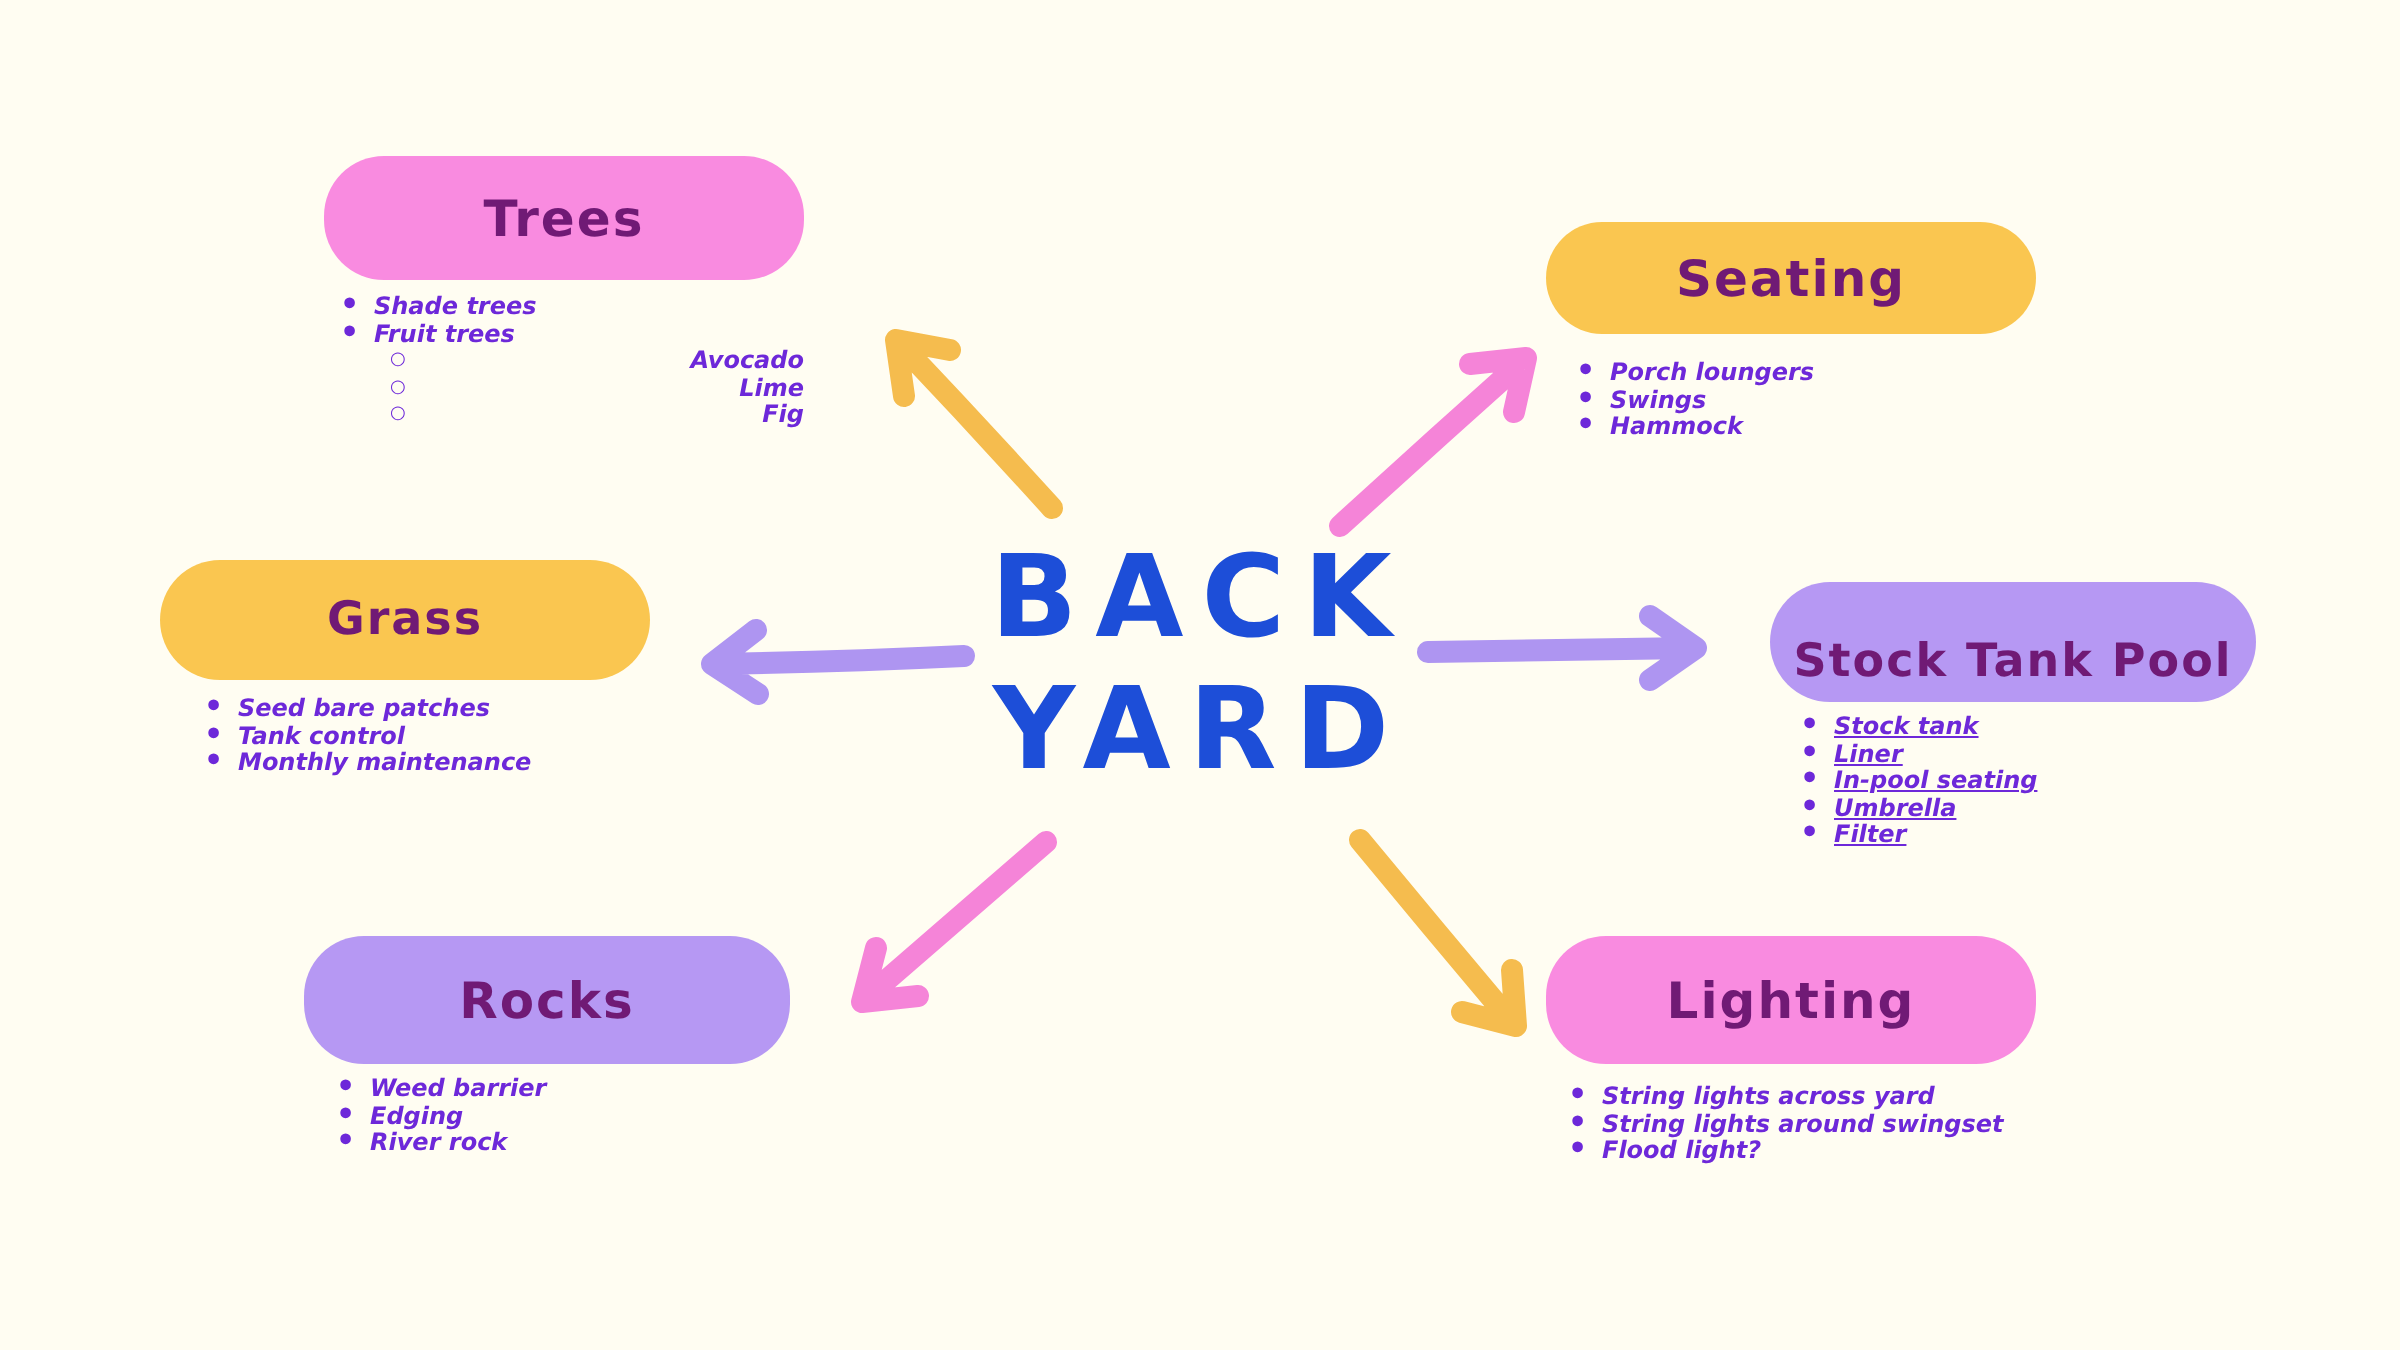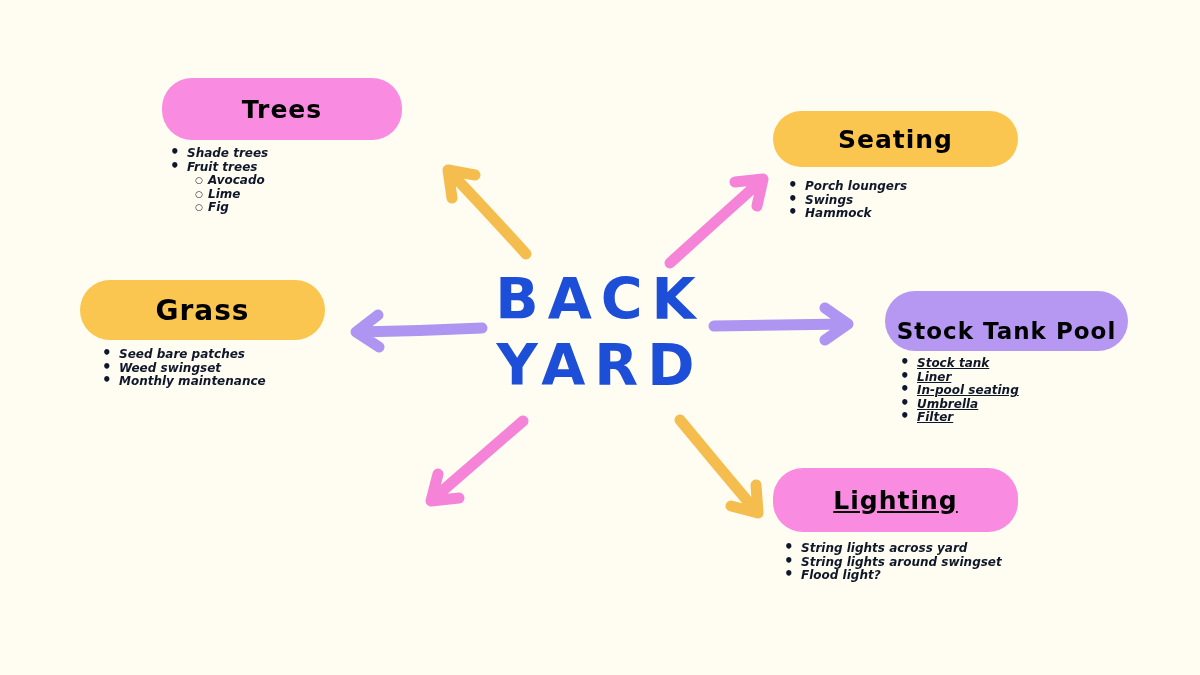--- a/index.html
+++ b/index.html
@@ -6,56 +6,56 @@
   body{width:1200px;height:675px;overflow:hidden;font-family:"DejaVu Sans",sans-serif;}
   .canvas{position:relative;width:1200px;height:675px;background:#FFFDF2;}
   .arrows{position:absolute;left:0;top:0;width:1200px;height:675px;pointer-events:none;}
   .arrows path{fill:none;stroke-width:11;stroke-linecap:round;stroke-linejoin:round;}
 
   .center-title{position:absolute;left:420px;top:266px;width:360px;text-align:center;
     color:#1d4ed8;font-weight:bold;font-size:57px;line-height:66px;letter-spacing:9px;}
 
   .node{position:absolute;}
   .pill{display:flex;align-items:center;justify-content:center;border-radius:30px;}
-  .pill-label{font-weight:bold;color:#000000;letter-spacing:1px;}
+  .pill-label{font-weight:bold;color:#701a75;letter-spacing:1px;}
 
-  .items{list-style:none;margin:0;padding:0;color:#0f172a;}
+  .items{list-style:none;margin:0;padding:0;color:#6d28d9;}
   .items li{position:relative;padding-left:17px;font-style:italic;font-weight:bold;
     font-size:12px;line-height:13.5px;white-space:nowrap;}
   .items li.lvl1::before{content:"\2022";position:absolute;left:0;top:-1px;font-size:15px;font-style:normal;}
-  .items li.lvl2{margin-left:25px;padding-left:13px;}
+  .items li.lvl2{margin-left:25px;padding-left:13px;text-align:right;}
   .items li.lvl2::before{content:"\25CB";position:absolute;left:0;top:0;font-size:9px;font-style:normal;}
 
   #node-trees{left:162px;top:78px;}
   #node-trees .pill{width:240px;height:62px;}
   #node-trees .pill-label{font-size:25px;}
   #node-trees .items{margin:7px 0 0 8px;}
 
   #node-seating{left:773px;top:84px;}
   #node-seating .pill{width:245px;height:56px;}
   #node-seating .pill-label{font-size:25px;}
   #node-seating .items{margin:13px 0 0 15px;}
 
   #node-grass{left:80px;top:280px;}
   #node-grass .pill{width:245px;height:60px;}
-  #node-grass .pill-label{font-size:28px;}
+  #node-grass .pill-label{font-size:23px;}
   #node-grass .items{margin:8px 0 0 22px;}
 
   #node-stock{left:885px;top:291px;}
   #node-stock .pill{width:243px;height:60px;}
   #node-stock .pill-label{font-size:23px;margin-top:20px;}
   #node-stock .items{margin:6px 0 0 15px;text-decoration:underline;}
 
   #node-rocks{left:152px;top:468px;}
   #node-rocks .pill{width:243px;height:64px;}
   #node-rocks .pill-label{font-size:25px;}
   #node-rocks .items{margin:6px 0 0 16px;}
 
   #node-lighting{left:773px;top:468px;}
-  #node-lighting .pill{width:245px;height:64px;text-decoration:underline;}
+  #node-lighting .pill{width:245px;height:64px;}
   #node-lighting .pill-label{font-size:25px;}
   #node-lighting .items{margin:10px 0 16px 11px;}
 </style>
 </head>
 <body>
 
 <div class="canvas" style="background: rgb(255, 253, 242);">
 
   <svg class="arrows" xmlns="http://www.w3.org/2000/svg" viewBox="0 0 1200 675">
     <path d="M526,254 Q488,212 450,172 M452,198 L448,170 L475,175" stroke="#F5BC4E"></path>
@@ -94,38 +94,48 @@
       <li class="lvl1">Hammock</li>
     </ul>
   </section>
 
   <section class="node" id="node-grass">
     <div class="pill" style="background: rgb(250, 198, 80);">
       <span class="pill-label">Grass</span>
     </div>
     <ul class="items">
       <li class="lvl1">Seed bare patches</li>
-      <li class="lvl1">Weed swingset</li>
+      <li class="lvl1">Tank control</li>
       <li class="lvl1">Monthly maintenance</li>
     </ul>
   </section>
 
   <section class="node" id="node-stock">
     <div class="pill" style="background: rgb(182, 152, 243);">
       <span class="pill-label">Stock Tank Pool</span>
     </div>
     <ul class="items">
       <li class="lvl1">Stock tank</li>
       <li class="lvl1">Liner</li>
       <li class="lvl1">In-pool seating</li>
       <li class="lvl1">Umbrella</li>
       <li class="lvl1">Filter</li>
     </ul>
   </section>
 
+  <section class="node" id="node-rocks">
+    <div class="pill" style="background: rgb(182, 152, 243);">
+      <span class="pill-label">Rocks</span>
+    </div>
+    <ul class="items">
+      <li class="lvl1">Weed barrier</li>
+      <li class="lvl1">Edging</li>
+      <li class="lvl1">River rock</li>
+    </ul>
+  </section>
 
   <section class="node" id="node-lighting">
     <div class="pill" style="background: rgb(249, 139, 224);">
       <span class="pill-label">Lighting</span>
     </div>
     <ul class="items">
       <li class="lvl1">String lights across yard</li>
       <li class="lvl1">String lights around swingset</li>
       <li class="lvl1">Flood light?</li>
     </ul>

